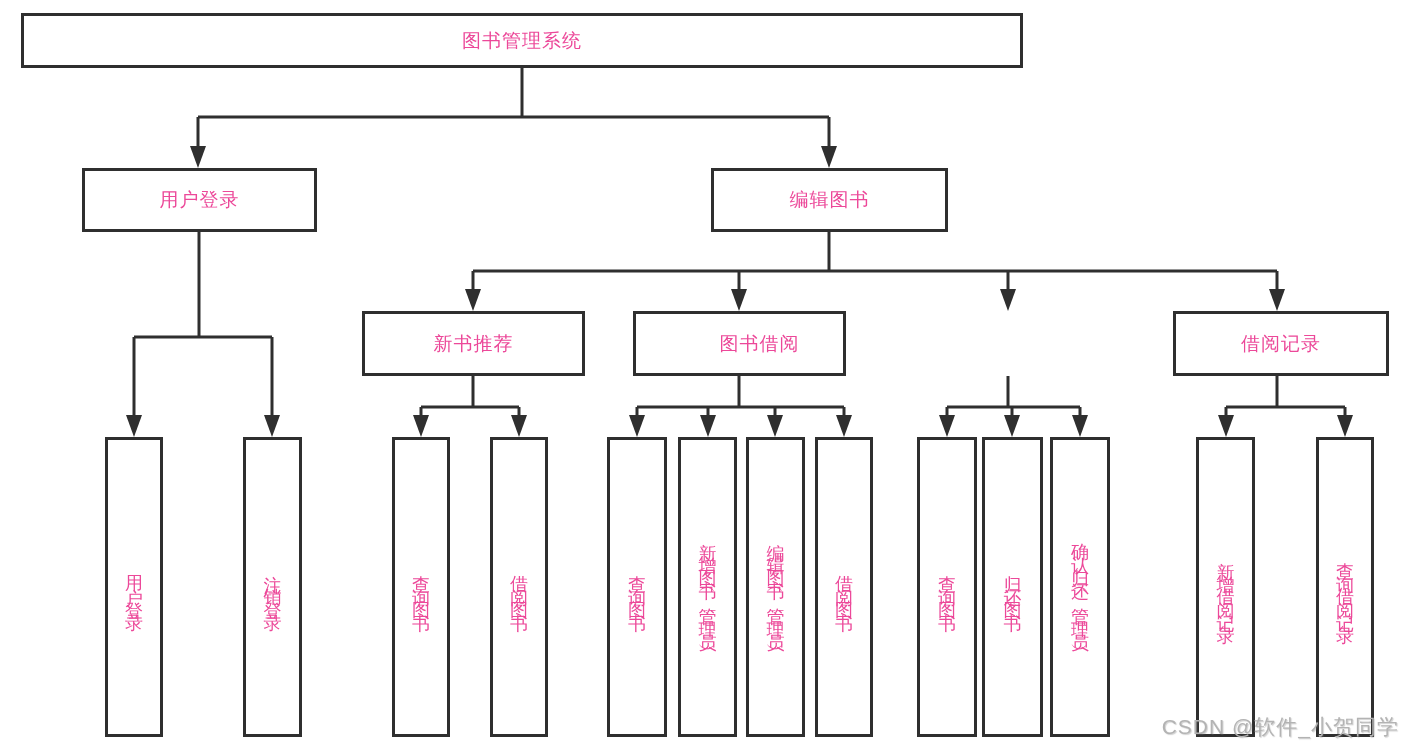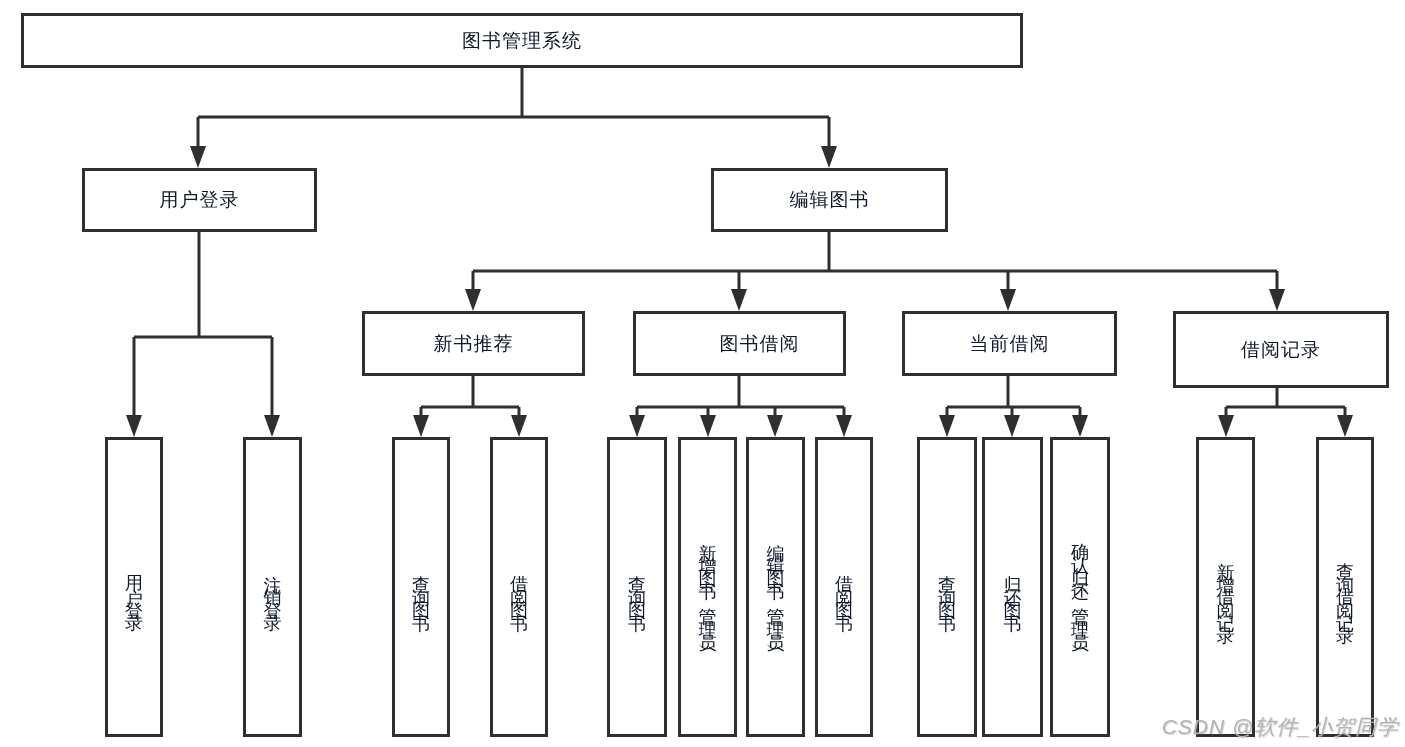--- a/index.html
+++ b/index.html
@@ -23,21 +23,21 @@
     width: 1405px; height: 747px;
   }
   .node {
     position: absolute;
     box-sizing: border-box;
     border: 3px solid #2f2f2f;
     background: #ffffff;
     display: flex;
     align-items: center;
     justify-content: center;
-    color: #0f172a;
+    color: #ec4899;
   }
   .hbox {
     font-size: 19px;
     letter-spacing: 1px;
   }
   .vbox {
     font-size: 18px;
   }
   .vbox .vtext {
     writing-mode: vertical-lr;
@@ -47,21 +47,20 @@
   }
   .watermark {
     position: absolute;
     right: 6px;
     bottom: 6px;
     font-size: 21px;
     color: #b3b3b3;
     text-shadow: 1px 1px 1px rgba(120,120,120,0.35);
     letter-spacing: 1px;
     white-space: nowrap;
-    font-style: italic;
   }
 </style>
 </head>
 <body>
 
 <div id="canvas">
 
   <svg id="connectors" viewBox="0 0 1405 747" xmlns="http://www.w3.org/2000/svg">
     <g stroke="#2f2f2f" stroke-width="3" fill="none">
 
@@ -141,24 +140,21 @@
   <div class="node hbox" style="left:711px; top:168px; width:237px; height:64px;">
     <span>编辑图书</span>
   </div>
 
   <div class="node hbox" style="left:362px; top:311px; width:223px; height:65px;justify-content:center;">
     <span>新书推荐</span>
   </div>
   <div class="node hbox" style="left:633px; top:311px; width:213px; height:65px;padding-left:40px;">
     <span>图书借阅</span>
   </div>
-  <div class="node hbox" style="left:902px; top:311px; width:215px; height:65px;">
-    <span>当前借阅</span>
-  </div>
-  <div class="node hbox" style="left:1173px; top:311px; width:216px; height:77px;">
+  <div class="node hbox" style="left:1173px; top:311px; width:216px; height:65px;">
     <span>借阅记录</span>
   </div>
 
   <div class="node vbox" style="left:105px; top:437px; width:58px; height:300px;">
     <span class="vtext">用户登录</span>
   </div>
   <div class="node vbox" style="left:243px; top:437px; width:59px; height:300px;">
     <span class="vtext">注销登录</span>
   </div>
 

